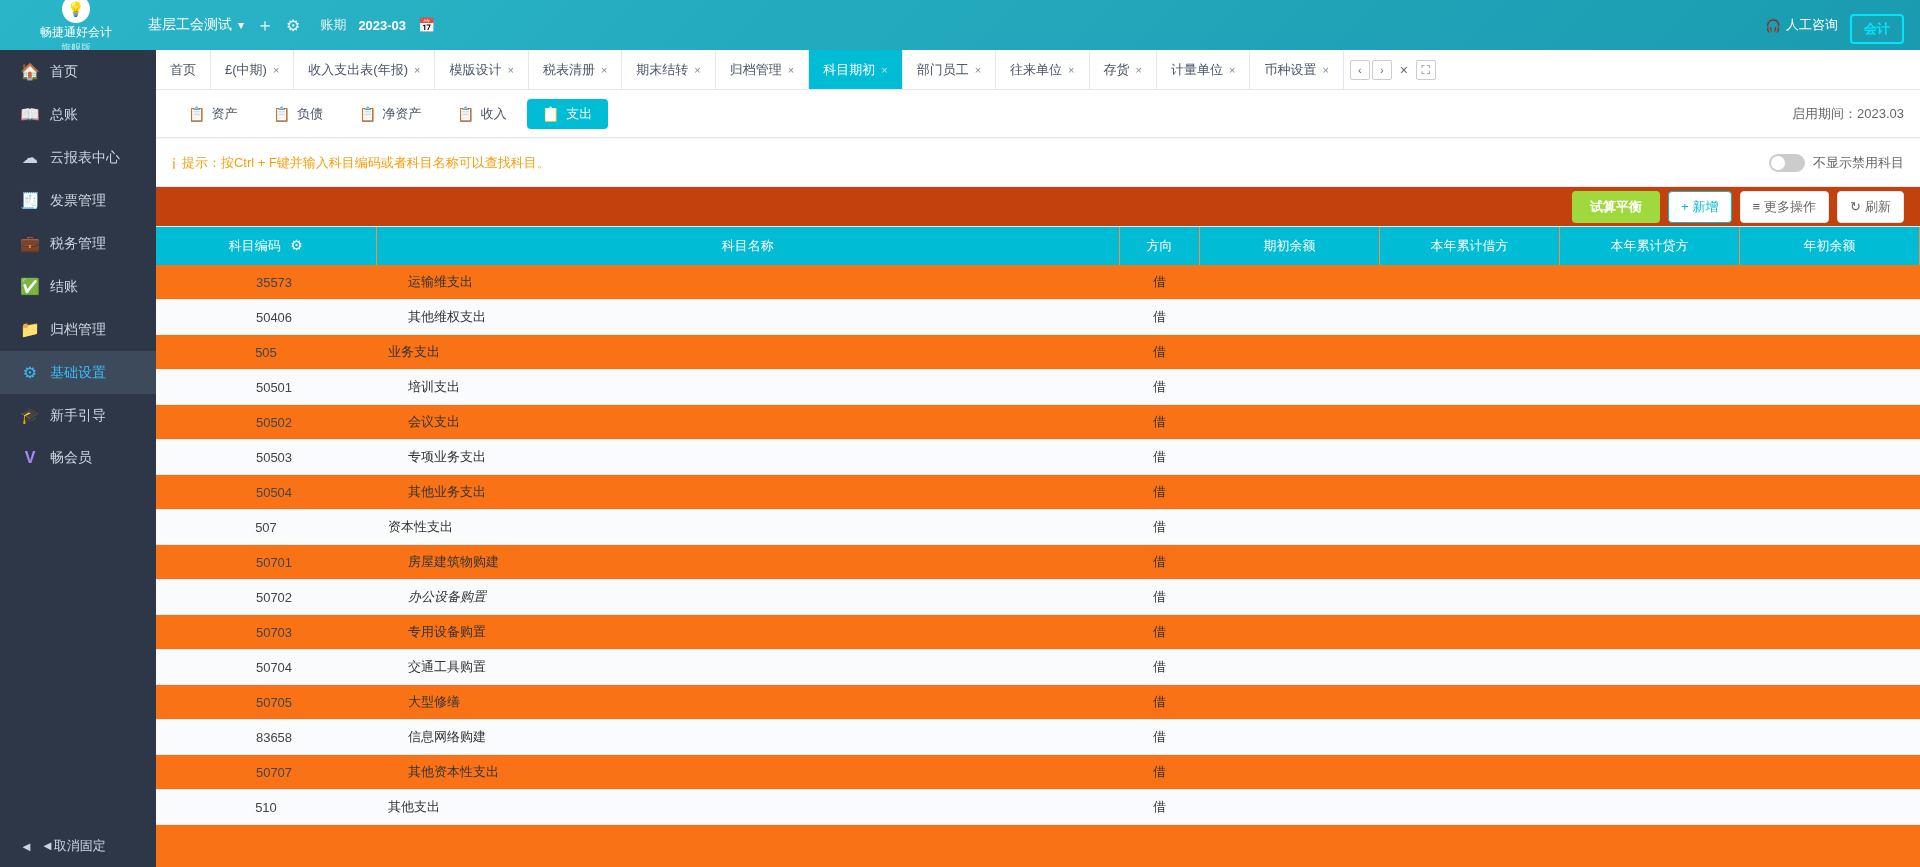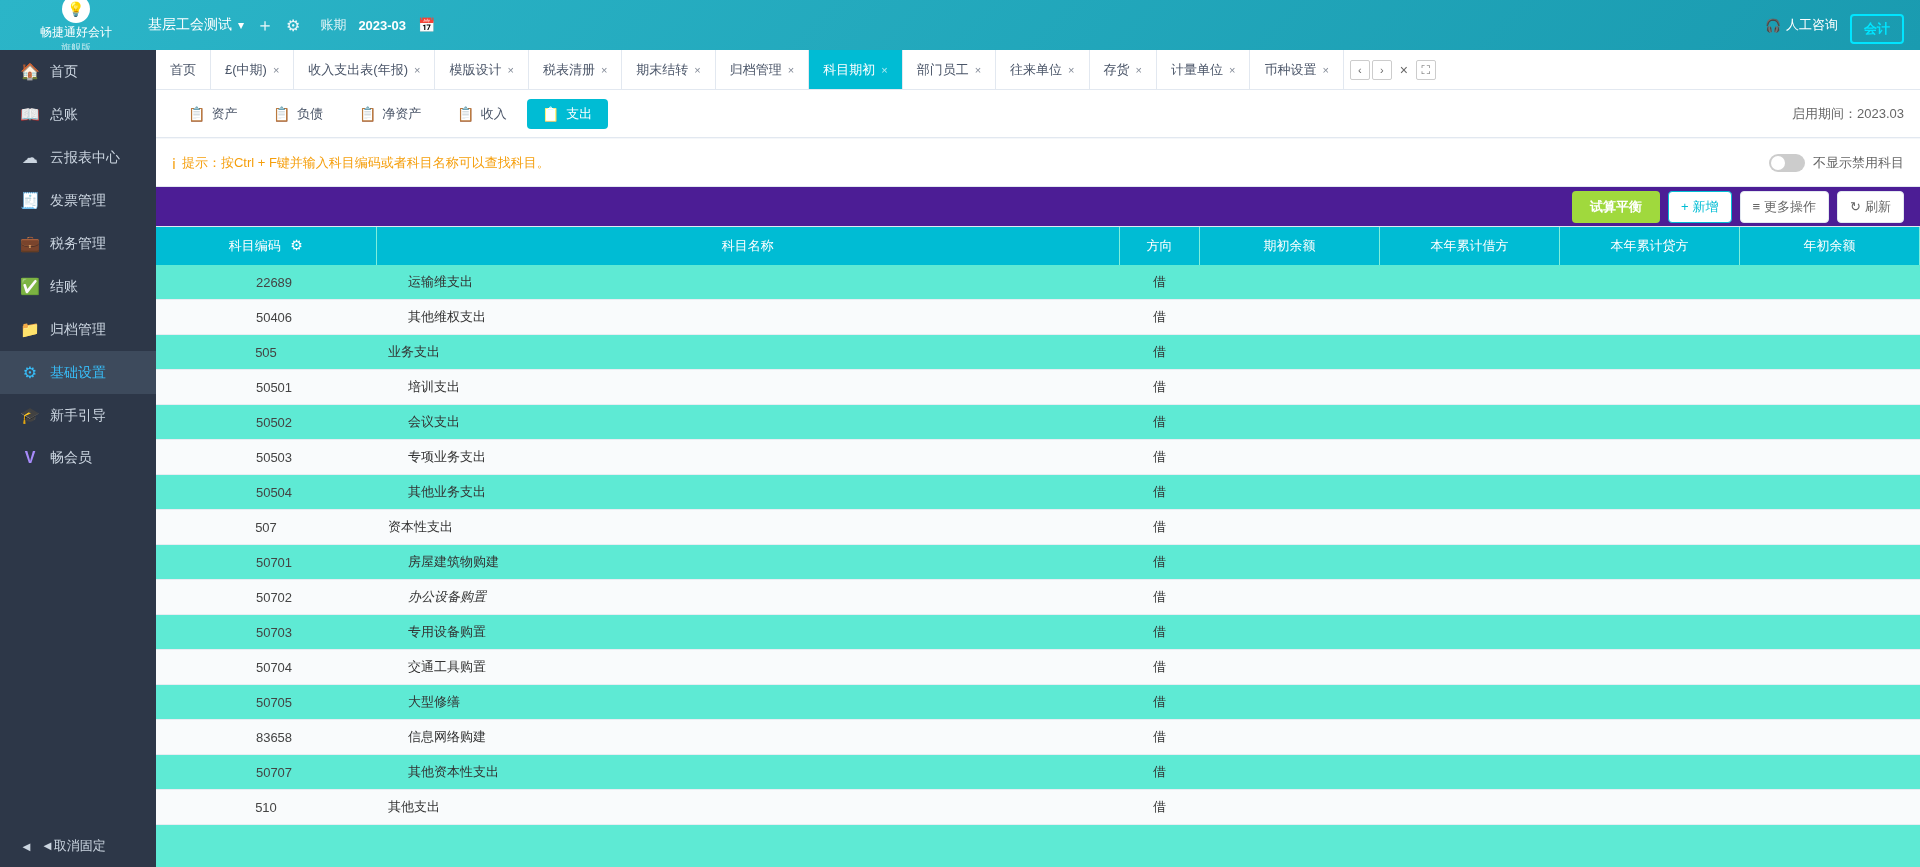--- a/index.html
+++ b/index.html
@@ -276,21 +276,21 @@
       border-radius: 4px;
       font-size: 13px;
       cursor: pointer;
     }
 
     
     .table-container {
       flex: 1;
       overflow-y: auto;
       overflow-x: hidden;
-      background: #5eead4;
+      background: #f97316;
     }
     .data-table {
       width: 100%;
       border-collapse: collapse;
     }
     .data-table thead th {
       background: #00bcd4;
       color: #fff;
       padding: 10px 12px;
       font-size: 13px;
@@ -504,21 +504,21 @@
       <span>提示：按Ctrl + F键并输入科目编码或者科目名称可以查找科目。</span>
     </div>
     <div class="toggle-switch">
       <div class="toggle-track">
         <div class="toggle-thumb"></div>
       </div>
       <span>不显示禁用科目</span>
     </div>
   </div>
 
-  <div style="height:40px; background:#4c1d95; display:flex; align-items:center; padding:0 16px; gap:8px; border-bottom:1px solid #e2e8f0;">
+  <div style="height:40px; background:#c2410c; display:flex; align-items:center; padding:0 16px; gap:8px; border-bottom:1px solid #e2e8f0;">
     <div style="flex:1;"></div>
     <div class="action-buttons">
       <button class="btn-balance">试算平衡</button>
       <button class="btn-add">
         <span>+</span>
         <span>新增</span>
       </button>
       <button class="btn-more">
         <span>≡</span>
         <span>更多操作</span>
@@ -541,21 +541,21 @@
           <th class="col-name">科目名称</th>
           <th class="col-dir">方向</th>
           <th class="col-num1">期初余额</th>
           <th class="col-num2">本年累计借方</th>
           <th class="col-num3">本年累计贷方</th>
           <th class="col-num4">年初余额</th>
         </tr>
       </thead>
       <tbody id="table-body">
       <tr class="row-indent">
-            <td>22689</td>
+            <td>35573</td>
             <td style="padding-left: 32px;">运输维支出</td>
             <td>借</td>
             <td></td>
             <td></td>
             <td></td>
             <td></td>
           </tr>
           <tr class="row-indent">
             <td>50406</td>
             <td style="padding-left: 32px;">其他维权支出</td>

